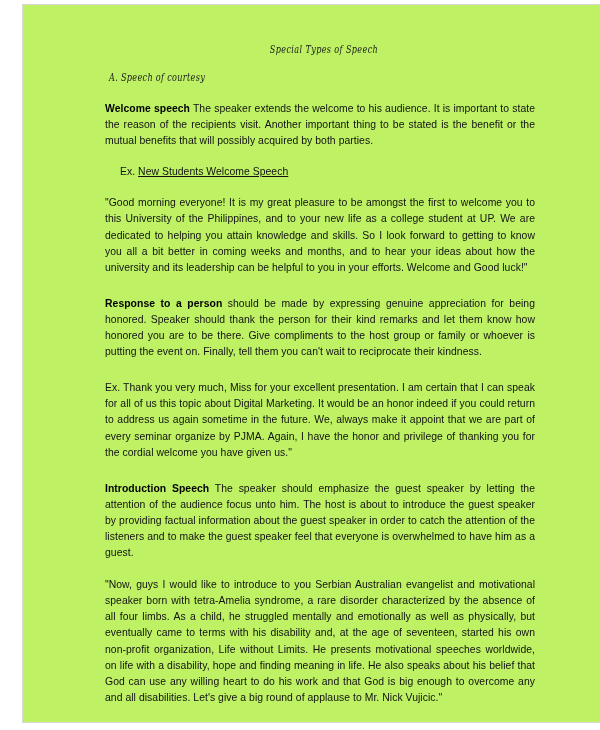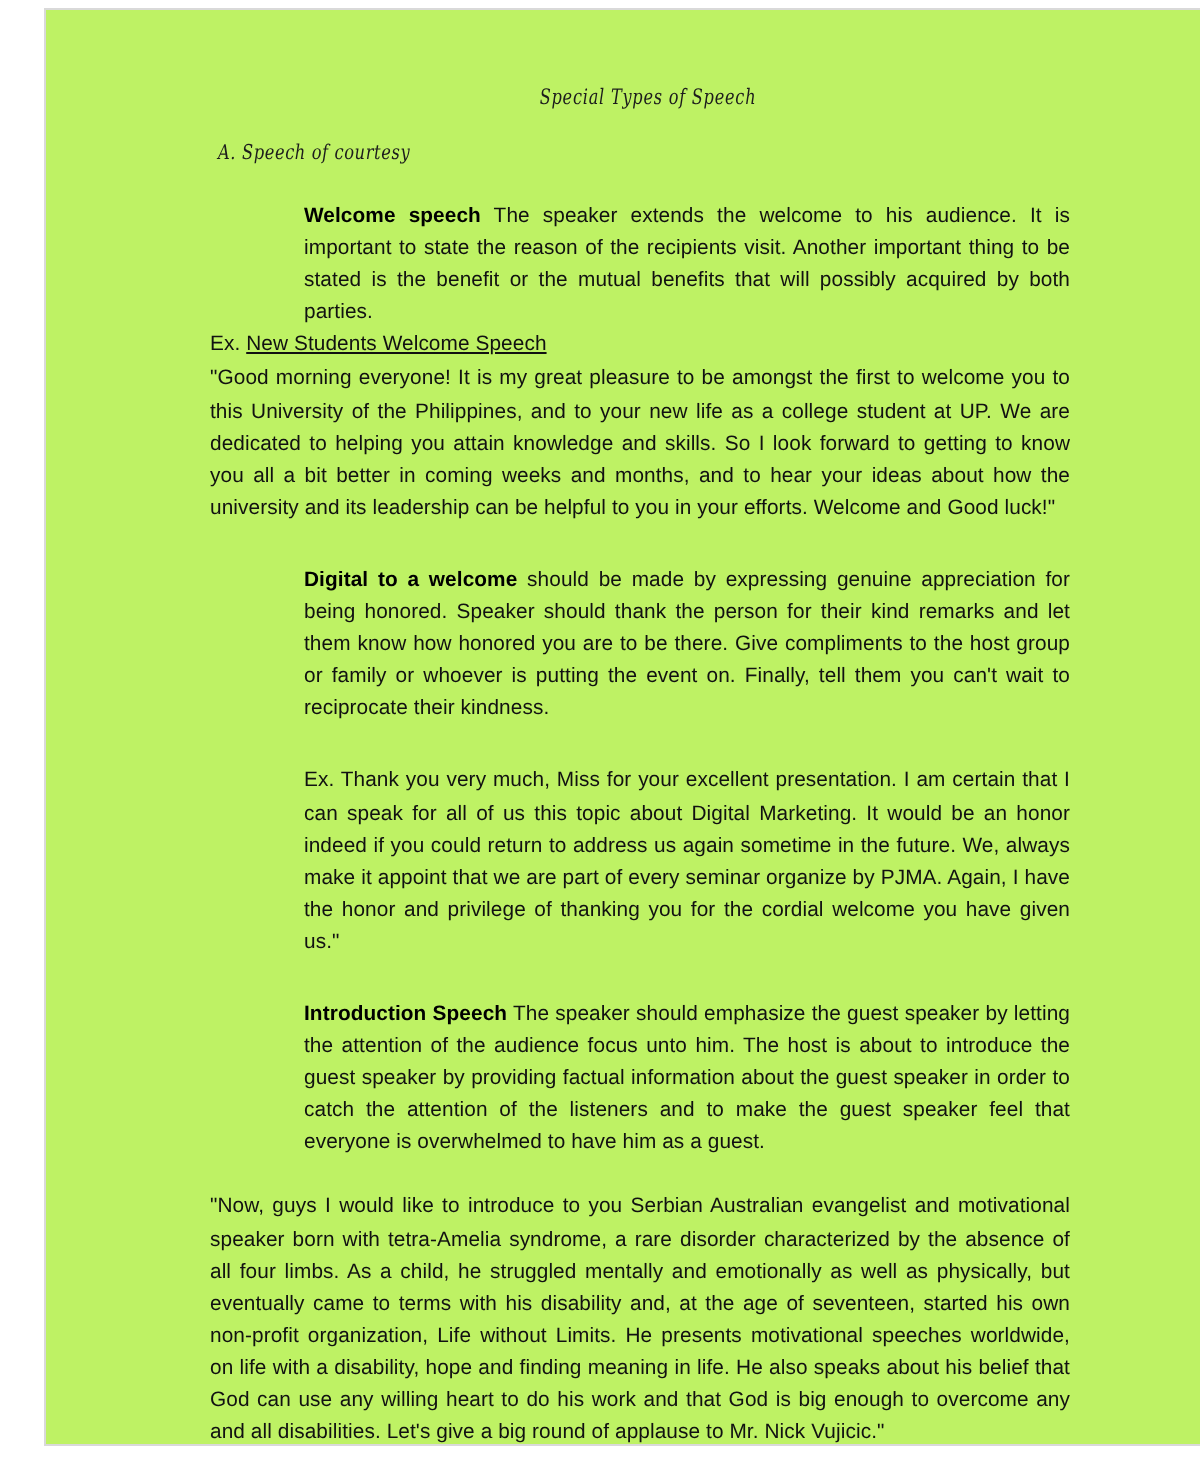--- a/index.html
+++ b/index.html
@@ -59,31 +59,31 @@
 
   .para {
     margin: 0;
     font-size: 10.4px;
     line-height: 16.1px;
     color: #111111;
     text-align: justify;
     letter-spacing: 0.05px;
   }
 
-  .gap-lg { margin-top: 20px; margin-left: 47px; }
+  .gap-lg { margin-top: 20px; }
   .gap-md { margin-top: 16px; }
   .gap-sm { margin-top: 1px; }
 
   .lead {
     font-weight: bold;
     color: #000000;
   }
 
   .ex-head {
-    margin: 0;
+    margin: 15px;
     font-size: 10.4px;
     line-height: 16.1px;
     color: #111111;
     letter-spacing: 0.05px;
   }
 
   .ex-head .u {
     text-decoration: underline;
     text-underline-offset: 1px;
   }
@@ -102,21 +102,21 @@
       <span class="lead">Welcome speech</span><span> The speaker extends the welcome to his audience. It is important to state the reason of the recipients visit. Another important thing to be stated is the benefit or the mutual benefits that will possibly acquired by both parties.</span>
     </p>
 
     <p class="ex-head gap-lg">
       <span>Ex. </span><span class="u">New Students Welcome Speech</span>
     </p>
 
     <p class="para gap-sm">"Good morning everyone! It is my great pleasure to be amongst the first to welcome you to this University of the Philippines, and to your new life as a college student at UP. We are dedicated to helping you attain knowledge and skills.  So I look forward to getting to know you all a bit better in coming weeks and months, and to hear your ideas  about how the university and its leadership can be helpful to you in your efforts. Welcome and Good luck!"</p>
 
     <p class="para gap-lg">
-      <span class="lead">Digital to a welcome</span><span> should be made by expressing genuine appreciation for being honored. Speaker should thank the person for their kind remarks and let them know how honored you are to be there. Give compliments to the host group or family or whoever is putting the event on. Finally, tell them you can't wait to reciprocate their kindness.</span>
+      <span class="lead">Response to a person</span><span> should be made by expressing genuine appreciation for being honored. Speaker should thank the person for their kind remarks and let them know how honored you are to be there. Give compliments to the host group or family or whoever is putting the event on. Finally, tell them you can't wait to reciprocate their kindness.</span>
     </p>
 
     <p class="para gap-lg">Ex.  Thank you very much, Miss for your excellent presentation. I am certain that I can speak for all of us this topic about Digital Marketing. It would be an honor indeed if you could return to address us again sometime in the future. We, always make it appoint that we are part of every seminar organize by PJMA. Again, I have the honor and privilege of thanking you for the cordial welcome you have given us."</p>
 
     <p class="para gap-lg">
       <span class="lead">Introduction Speech</span><span> The speaker should emphasize the guest speaker by letting the attention of the audience focus unto him. The host is about to introduce the guest speaker by providing factual information about the guest speaker in order to catch the attention of the listeners and to make the guest speaker feel that everyone is overwhelmed to have him as a guest.</span>
     </p>
 
 
     <p class="para gap-md">"Now, guys I would like to introduce to you Serbian Australian evangelist and motivational speaker born with tetra-Amelia syndrome, a rare disorder characterized by the absence of all four limbs. As a child, he struggled mentally and emotionally as well as physically, but eventually came to terms with his disability and, at the age of seventeen, started his own non-profit organization, Life without Limits. He presents motivational speeches worldwide, on life with a disability, hope and finding meaning in life. He also speaks about his belief that God can use any willing heart to do his work and that God is big enough to overcome any and all disabilities. Let's give a big round of applause to Mr. Nick Vujicic."</p>

